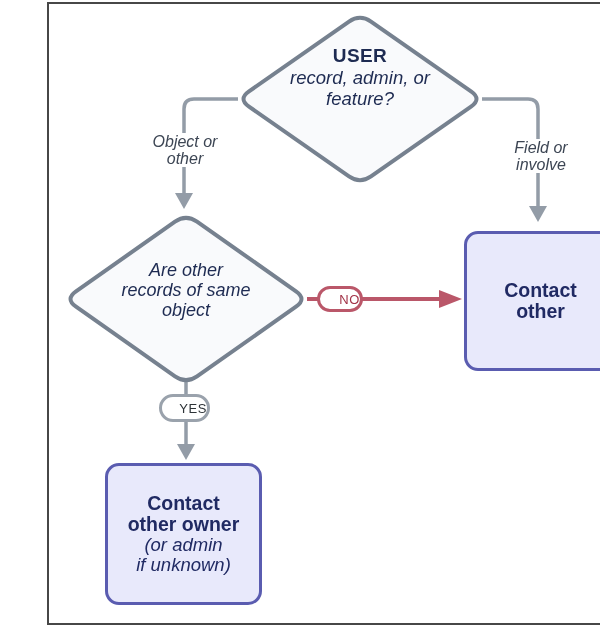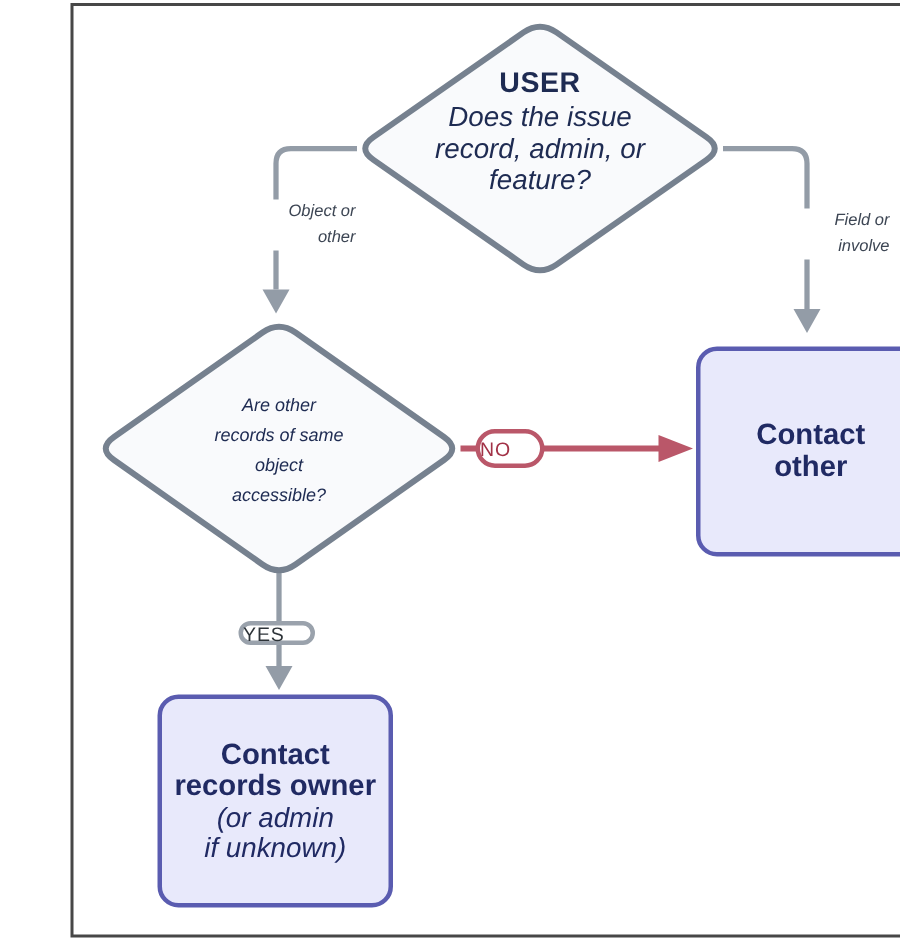--- a/index.html
+++ b/index.html
@@ -31,34 +31,34 @@
     fill: var(--diamond_fill, #f9fafc);
     stroke: var(--diamond_border, #75808e);
     stroke-width: 4;
   }
 
   .overlay { position: absolute; z-index: 2; }
 
   .node-text { text-align: center; color: var(--diamond_text, #1f2c52); }
   .node-title { font-size: 19px; font-weight: bold; line-height: 22px; letter-spacing: 0.4px; }
   .q-line { font-style: italic; font-size: 18.5px; line-height: 21px; }
-  .q-line.tight { line-height: 20px; font-size: 12px; }
+  .q-line.tight { line-height: 20px; font-size: 18px; }
 
   .edge-label {
-    text-align: right;
+    text-align: center;
     background: var(--canvas_bg, #ffffff);
     color: var(--edge_label_text, #3d4654);
     font-style: italic;
-    font-size: 11px;
+    font-size: 16px;
     line-height: 17px;
   }
 
   .pill {
     background: #ffffff;
-    display: flex; align-items: center; justify-content: flex-start;
+    display: flex; align-items: center; justify-content: flex-end;
     font-size: 13px; letter-spacing: 0.6px; font-weight: 500;
   }
   .pill.yes {
     border: 3px solid var(--pill_border_gray, #9aa2ac);
     color: var(--pill_text_dark, #2d3338);
     border-radius: 15px;
   }
   .pill.no {
     border: 3px solid var(--red_line, #bb5869);
     color: var(--red_text, #a23247);
@@ -92,56 +92,54 @@
     <polygon class="arrowhead" points="141,460 132,444 150,444"></polygon>
     <path class="edge red" d="M262,299 H396"></path>
     <polygon class="arrowhead red" points="417,299 394,290 394,308"></polygon>
 
     <path class="diamond" d="M304,21.6 Q315,14 326,21.6 L426,91.4 Q437,99 426,106.6 L326,176.4 Q315,184 304,176.4 L204,106.6 Q193,99 204,91.4 Z"></path>
     <path class="diamond" d="M130,221.7 Q141,214 152,221.7 L251,291.3 Q262,299 251,306.7 L152,376.3 Q141,384 130,376.3 L31,306.7 Q20,299 31,291.3 Z"></path>
   </svg>
 
   <div class="overlay node-text" style="left:197px; top:45px; width:236px;">
     <div class="node-title">USER</div>
-    <div class="q-line">Does the issue</div>
     <div class="q-line">record, admin, or</div>
     <div class="q-line">feature?</div>
   </div>
 
   <div class="overlay edge-label" style="left:88px; top:133px; width:104px;">
     <div>Object or</div>
     <div>other</div>
   </div>
 
   <div class="overlay edge-label" style="left:444px; top:139px; width:104px;">
     <div>Field or</div>
     <div>involve</div>
   </div>
 
   <div class="overlay node-text" style="left:31px; top:260px; width:220px;">
     <div class="q-line tight">Are other</div>
     <div class="q-line tight">records of same</div>
     <div class="q-line tight">object</div>
-    <div class="q-line tight">accessible?</div>
   </div>
 
   <div class="overlay pill no" style="left:272px; top:286px; width:46px; height:26px;">
     <span>NO</span>
   </div>
 
-  <div class="overlay pill yes" style="left:114px; top:414px; width:51px; height:16px;">
+  <div class="overlay pill yes" style="left:114px; top:394px; width:51px; height:28px;">
     <span>YES</span>
   </div>
 
   <div class="overlay box" style="left:419px; top:231px; width:153px; height:140px;">
     <div class="box-line">Contact</div>
     <div class="box-line">other</div>
   </div>
 
   <div class="overlay box" style="left:60px; top:463px; width:157px; height:142px;">
     <div class="box-line">Contact</div>
-    <div class="box-line">records owner</div>
+    <div class="box-line">other owner</div>
     <div class="box-sub">(or admin</div>
     <div class="box-sub">if unknown)</div>
   </div>
 
   <div class="frame"></div>
 </div>
 
 </body></html>

